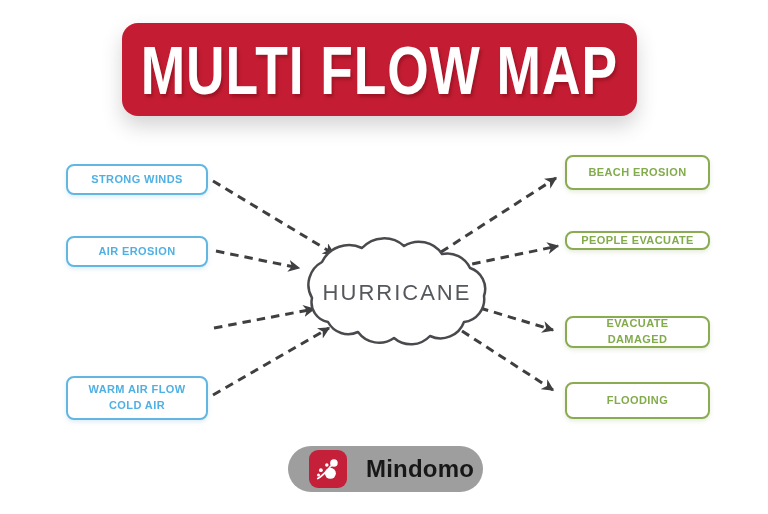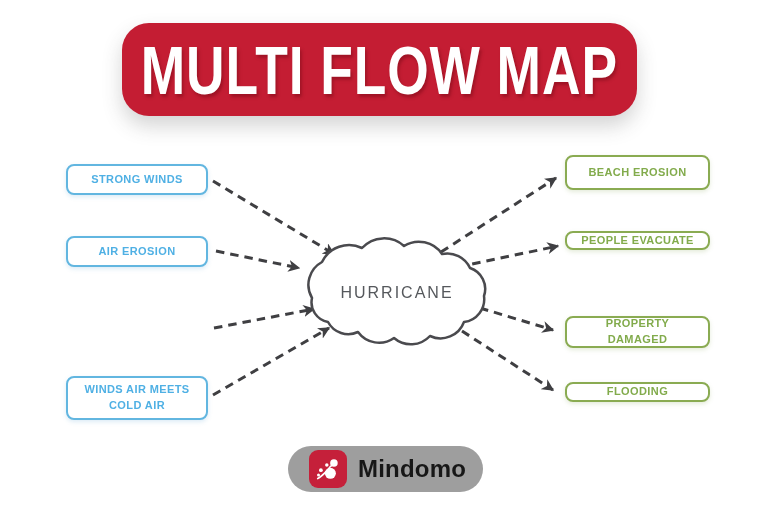--- a/index.html
+++ b/index.html
@@ -3,21 +3,21 @@
 <meta charset="utf-8">
 <style>
   html,body{margin:0;padding:0;background:#ffffff;}
   .stage{
     position:relative;width:768px;height:514px;background:#ffffff;overflow:hidden;
     font-family:"Liberation Sans",sans-serif;
   }
   
   .banner{
     position:absolute;left:122px;top:23px;width:515px;height:93px;
-    background:#c41d33;border-radius:27px;
+    background:#c41d33;border-radius:16px;
     display:flex;align-items:center;justify-content:center;
     box-shadow:0 10px 20px rgba(60,60,60,.22);
   }
   .banner-text{
     color:#ffffff;font-weight:700;font-size:58px;letter-spacing:1px;
     transform:scale(.92,1.18);transform-origin:center;white-space:nowrap;
     text-shadow:2px 3px 3px rgba(90,0,12,.35);
   }
   
   .overlay{position:absolute;left:0;top:0;width:768px;height:514px;}
@@ -29,27 +29,27 @@
     display:flex;align-items:center;justify-content:center;text-align:center;
     font-weight:700;font-size:11px;letter-spacing:.4px;line-height:1.45;
     padding:4px 8px;
   }
   .cause{left:66px;width:142px;border:2.5px solid #62b6e0;color:#4fb0e4;
     box-shadow:0 2px 4px rgba(120,180,220,.25);}
   .effect{left:565px;width:145px;border:2.5px solid #8aab52;color:#82ab4c;
     box-shadow:0 2px 4px rgba(150,180,110,.25);}
   .cloud-label{
     position:absolute;left:397px;top:293px;transform:translate(-50%,-50%);
-    color:#55585c;font-size:16px;letter-spacing:2px;font-weight:400;white-space:nowrap;
+    color:#55585c;font-size:22px;letter-spacing:2px;font-weight:400;white-space:nowrap;
   }
   
   .brand-pill{
     position:absolute;left:288px;top:446px;width:195px;height:46px;
     background:#9e9e9e;border-radius:23px;
-    display:flex;align-items:center;padding:0;box-sizing:border-box;
+    display:flex;align-items:center;padding:0;box-sizing:border-box;gap:8px;
   }
   .brand-logo{
     width:38px;height:38px;margin-left:21px;border-radius:9px;background:#c5203a;
     display:flex;align-items:center;justify-content:center;flex:0 0 auto;
   }
   .brand-logo svg{width:30px;height:30px;display:block;}
   .brand-name{color:#171717;font-weight:700;font-size:24px;margin-left:11px;letter-spacing:.2px;}
 </style>
 </head>
 <body>
@@ -90,26 +90,26 @@
          A26,26 0 0 1 394,338
          A26,26 0 0 1 358,332
          A23,23 0 0 1 328,322
          A20,20 0 0 1 312,298 Z"></path>
   </svg>
 
   <div class="cloud-label">HURRICANE</div>
 
   <div class="node cause" style="top:164px;height:31px;">STRONG WINDS</div>
   <div class="node cause" style="top:236px;height:31px;">AIR EROSION</div>
-  <div class="node cause" style="top:376px;height:44px;">WINDS AIR MEETS COLD AIR</div>
+  <div class="node cause" style="top:376px;height:44px;">WARM AIR FLOW COLD AIR</div>
 
   <div class="node effect" style="top:155px;height:35px;">BEACH EROSION</div>
   <div class="node effect" style="top:231px;height:19px;">PEOPLE EVACUATE</div>
-  <div class="node effect" style="top:316px;height:32px;">PROPERTY DAMAGED</div>
-  <div class="node effect" style="top:382px;height:20px;">FLOODING</div>
+  <div class="node effect" style="top:316px;height:32px;">EVACUATE DAMAGED</div>
+  <div class="node effect" style="top:382px;height:37px;">FLOODING</div>
 
   <div class="brand-pill">
     <div class="brand-logo">
       <svg viewBox="0 0 38 38">
         <g stroke="#ffffff" stroke-width="2.2" fill="none" stroke-linecap="round">
           <path d="M6,31 C10,29 13,26 17,22"></path>
           <path d="M17,22 C20,17.5 23,14.5 26,12.5"></path>
         </g>
         <g fill="#ffffff">
           <circle cx="22" cy="24.5" r="7"></circle>

